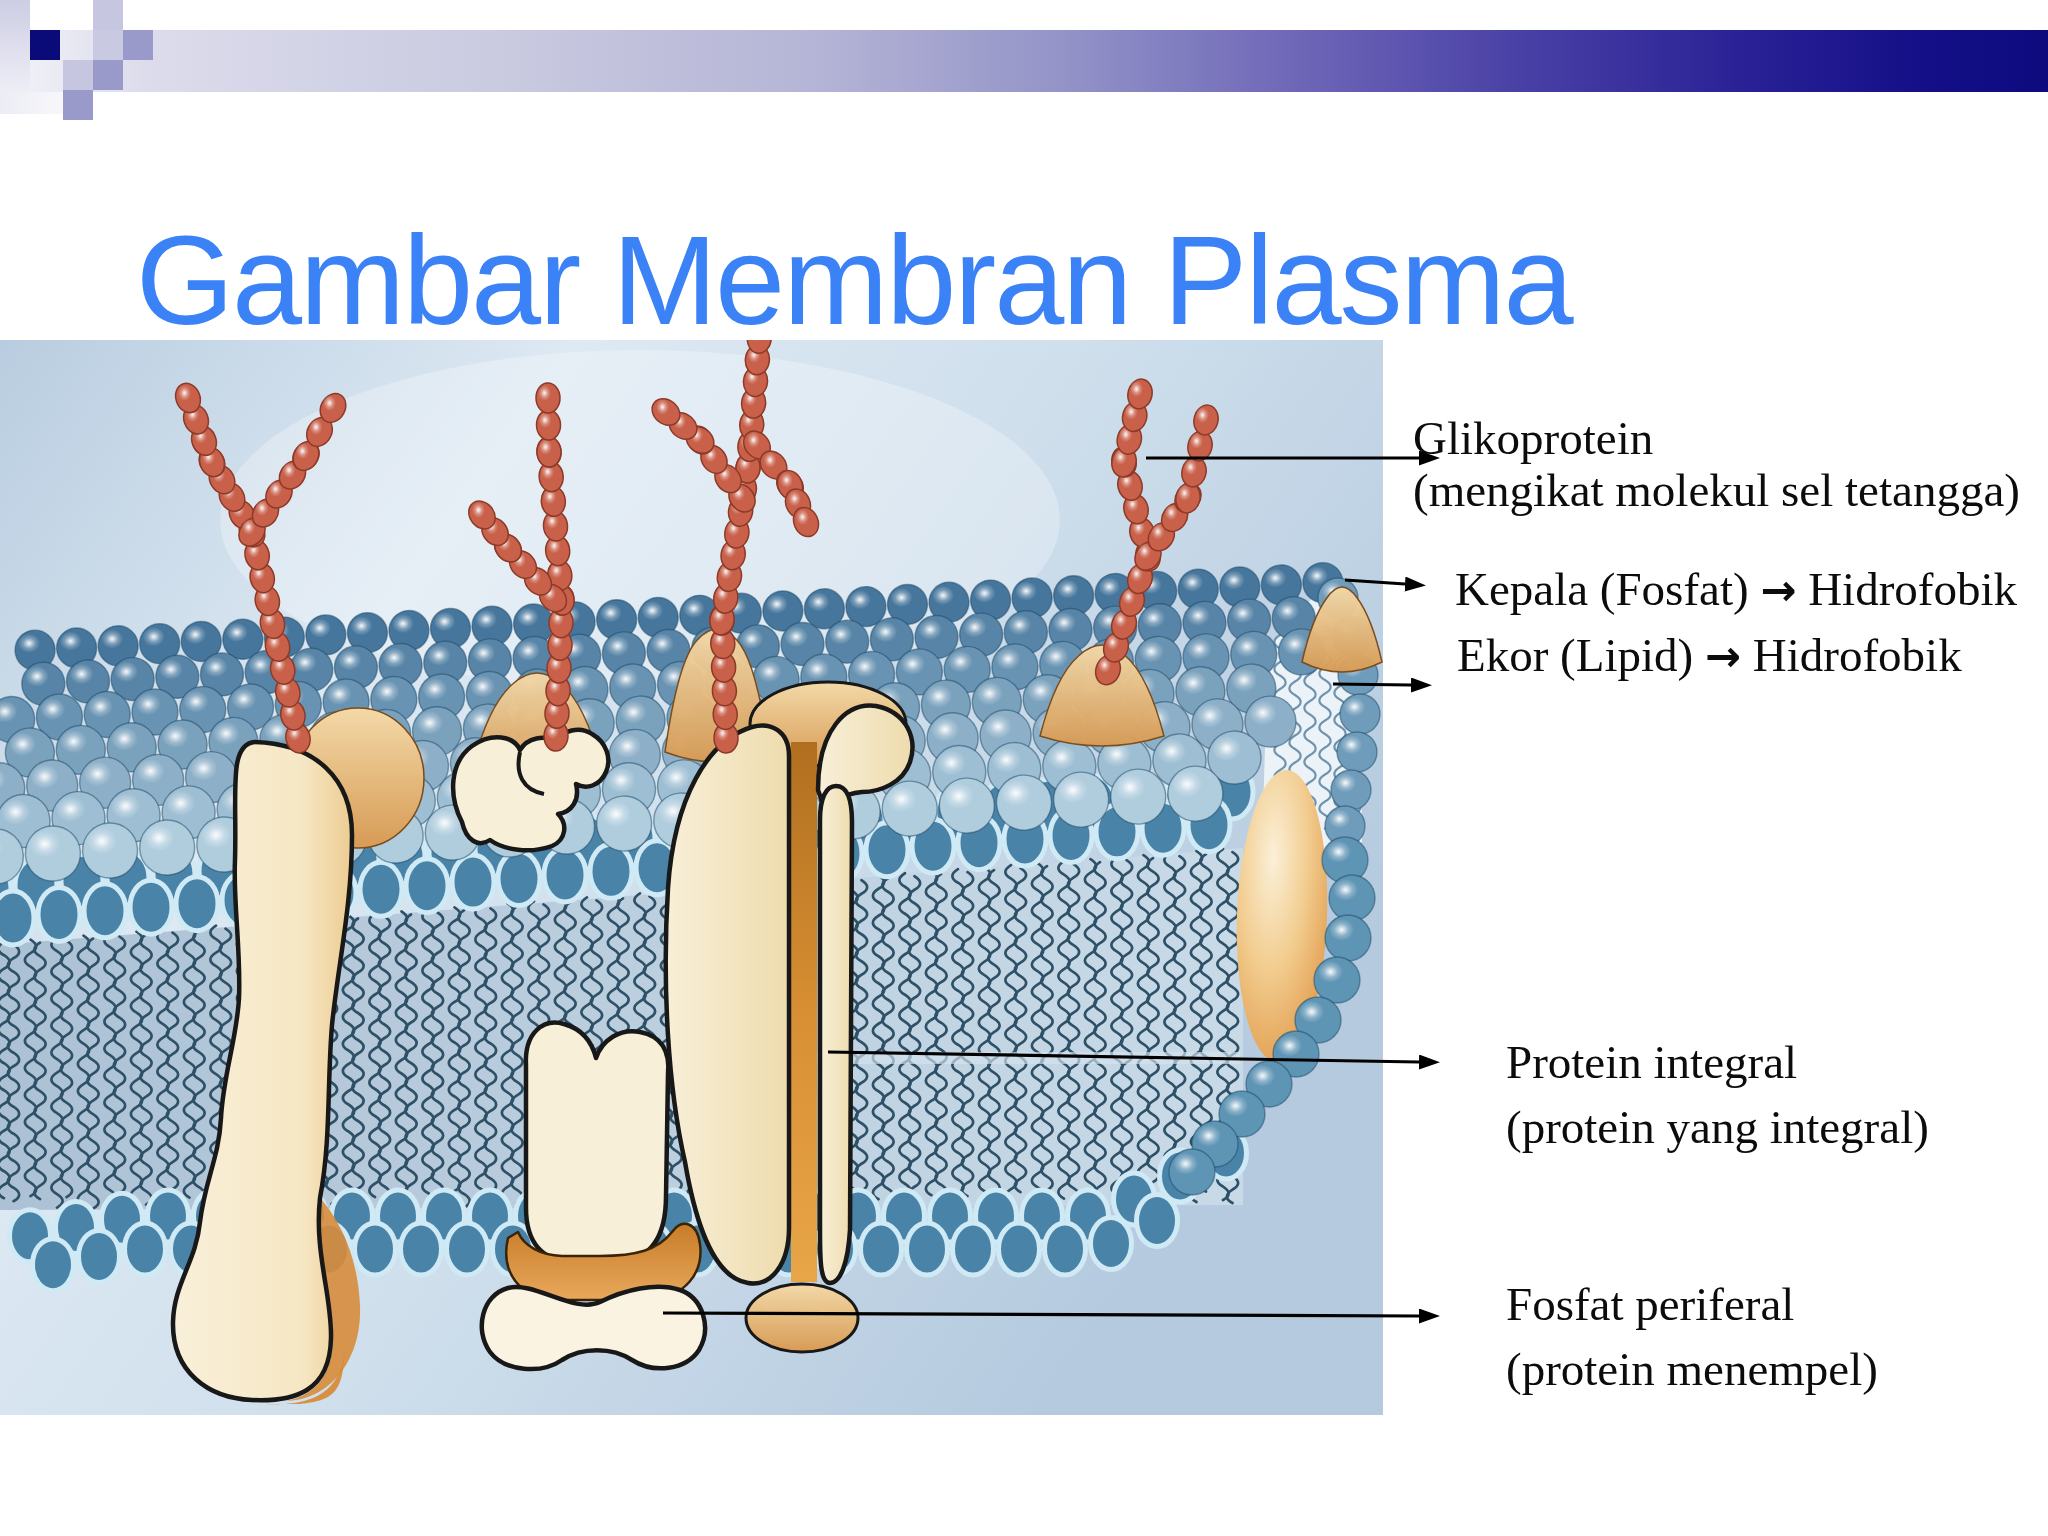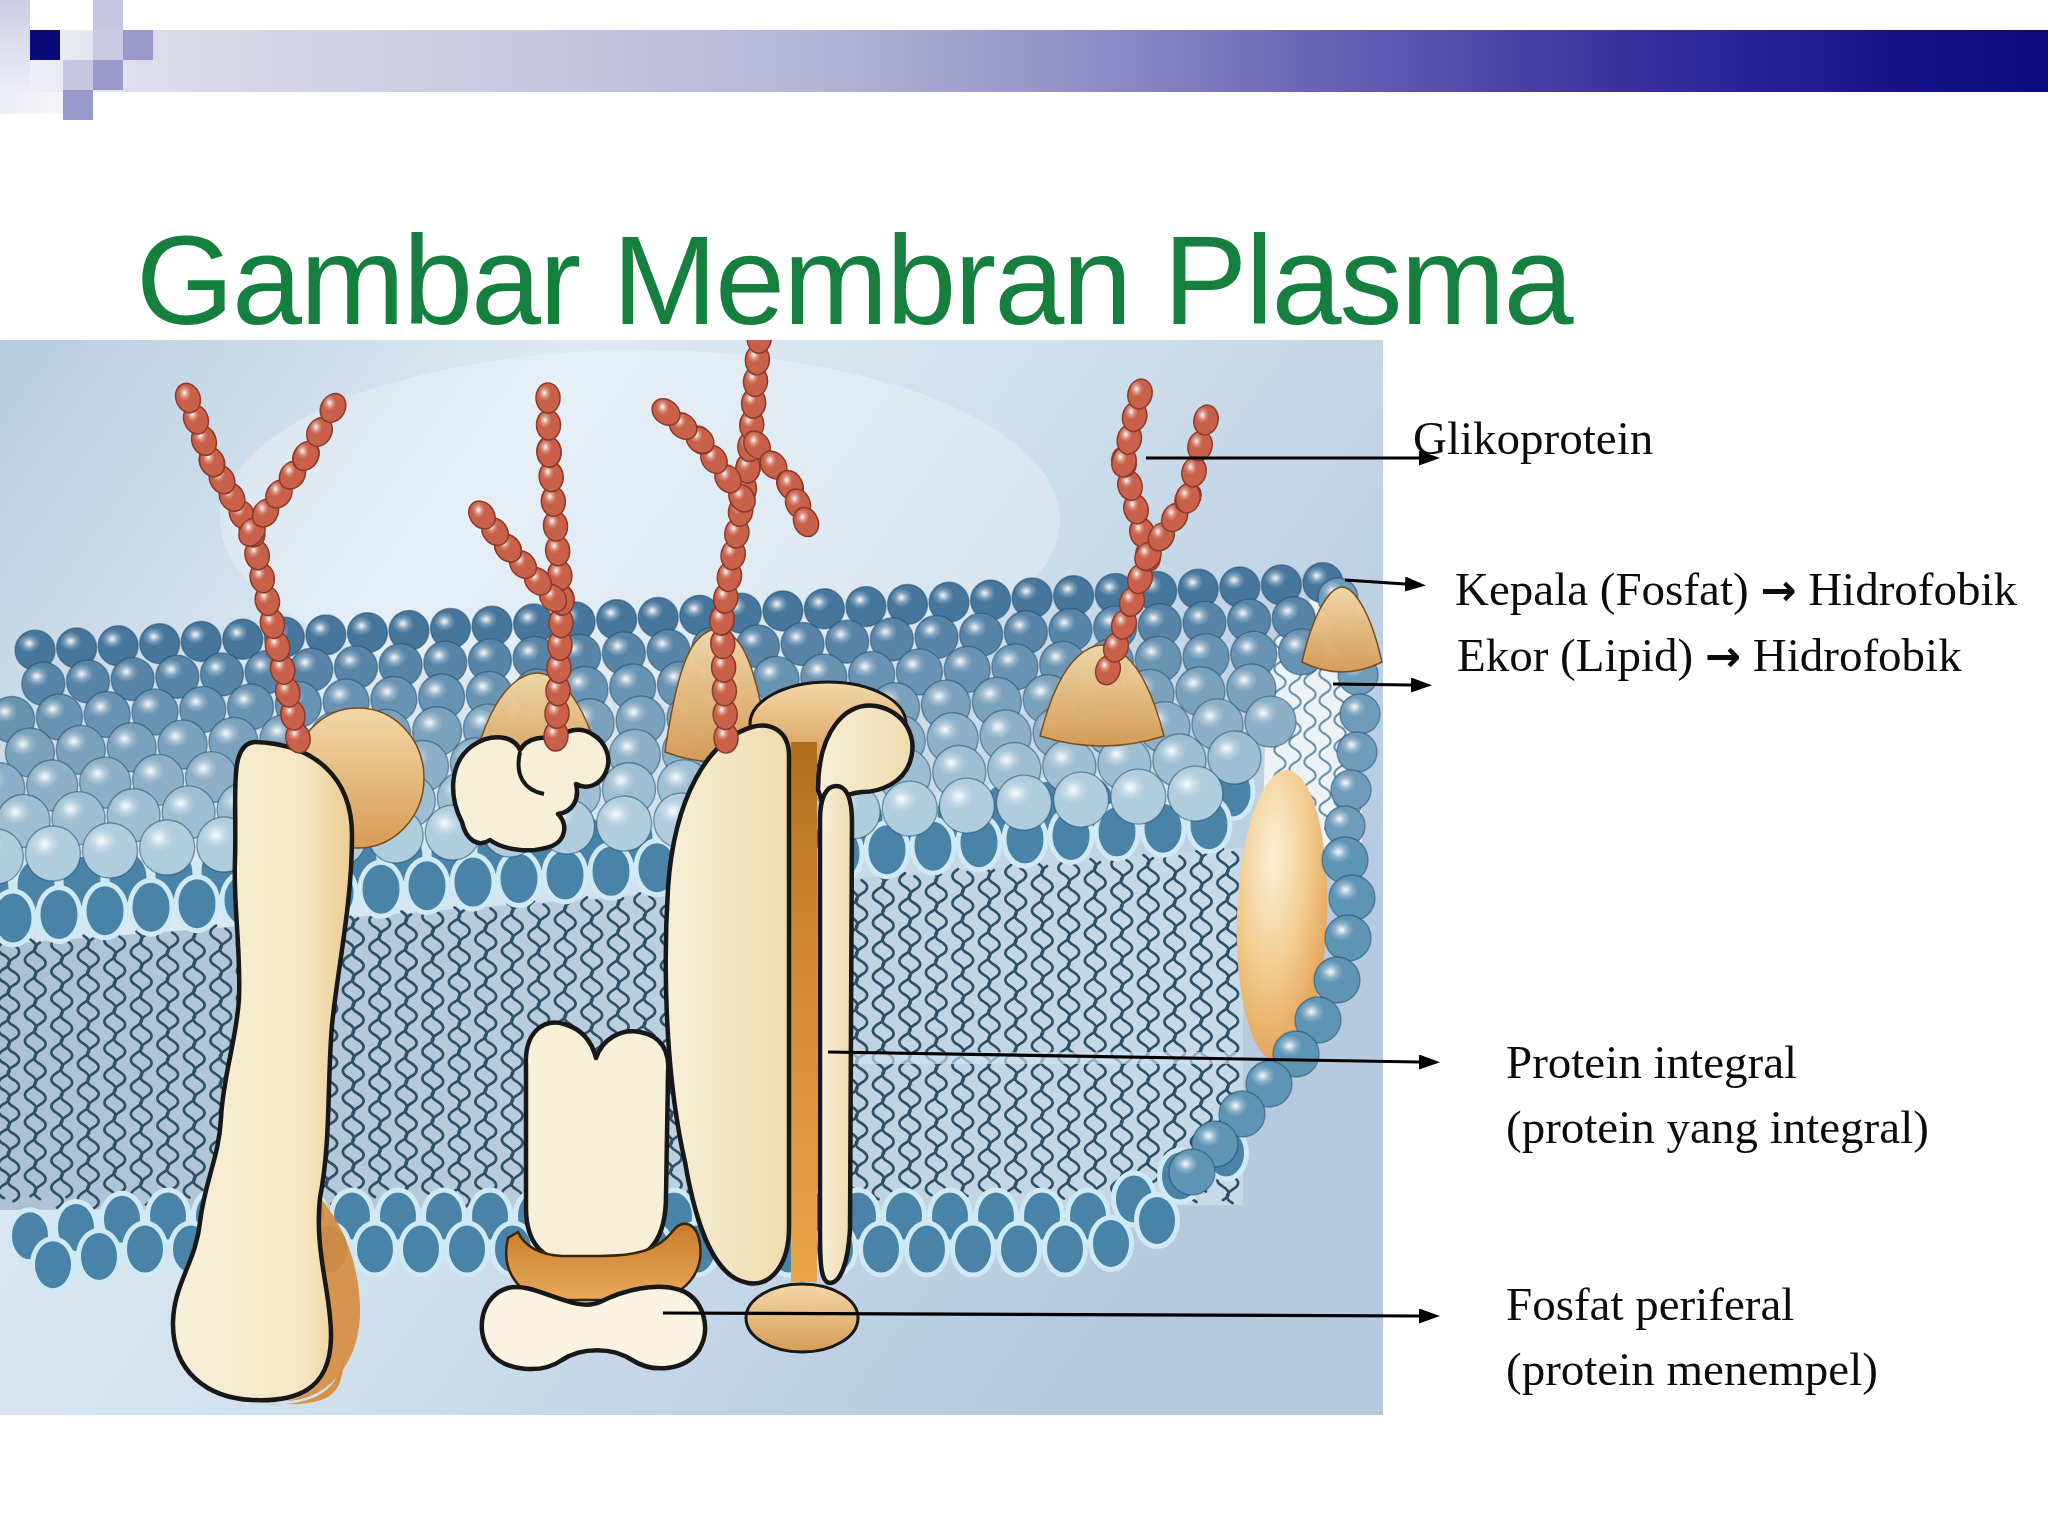--- a/index.html
+++ b/index.html
@@ -5,21 +5,21 @@
   html,body{margin:0;padding:0;background:#fff;}
   #slide{position:relative;width:2048px;height:1536px;background:#ffffff;overflow:hidden;
          font-family:"Liberation Sans","DejaVu Sans",sans-serif;}
   
   #banner{position:absolute;left:0;top:30px;width:2048px;height:62px;
           background:linear-gradient(90deg,#f4f4f9 0%,#dcdcec 7%,#c9c9e0 25%,#b4b4d6 40%,
                      #9393c8 52%,#6f68b8 63%,#4a41a6 74%,#2a2196 85%,#140f86 94%,#0d0a7e 100%);}
   .sq{position:absolute;}
   
   #title{position:absolute;left:136px;top:134px;font-size:126px;line-height:126px;
-         color:#15803d;letter-spacing:-2px;white-space:nowrap;font-weight:400;}
+         color:#3b82f6;letter-spacing:-2px;white-space:nowrap;font-weight:400;}
   
   #diagram{position:absolute;left:0;top:340px;width:1383px;height:1075px;}
   
   .lbl{position:absolute;font-family:"Liberation Serif","DejaVu Serif",serif;
        font-size:47px;color:#0c0c0c;white-space:nowrap;}
   .lbl .ag{font-family:"DejaVu Sans",sans-serif;font-weight:bold;font-size:43px;}
   #arrows{position:absolute;left:0;top:0;width:2048px;height:1536px;pointer-events:none;}
 </style>
 </head>
 <body>
@@ -990,20 +990,21 @@
         <ellipse cx="1190.5" cy="467" rx="6.5" ry="8" fill="url(#shine)"></ellipse>
         <ellipse cx="1200" cy="446" rx="12" ry="15" transform="rotate(12.994616791916513 1200 446)" fill="#c9604a" stroke="#8c3a28" stroke-width="1.5"></ellipse>
         <ellipse cx="1196.5" cy="441" rx="6.5" ry="8" fill="url(#shine)"></ellipse>
         <ellipse cx="1206" cy="420" rx="12" ry="15" transform="rotate(12.994616791916513 1206 420)" fill="#c9604a" stroke="#8c3a28" stroke-width="1.5"></ellipse>
         <ellipse cx="1202.5" cy="415" rx="6.5" ry="8" fill="url(#shine)"></ellipse>
       </g>
   </svg>
 
   <div class="lbl" style="left:1413px;top:412px;line-height:52px">
     <div>Glikoprotein</div>
+    <div>(mengikat molekul sel tetangga)</div>
   </div>
   <div class="lbl" style="left:1455px;top:566px;line-height:46px">
     <span>Kepala (Fosfat) </span><span class="ag">→</span><span> Hidrofobik</span>
   </div>
   <div class="lbl" style="left:1457px;top:632px;line-height:46px">
     <span>Ekor (Lipid) </span><span class="ag">→</span><span> Hidrofobik</span>
   </div>
   <div class="lbl" style="left:1506px;top:1030px;line-height:65px">
     <div>Protein integral</div>
     <div>(protein yang integral)</div>

